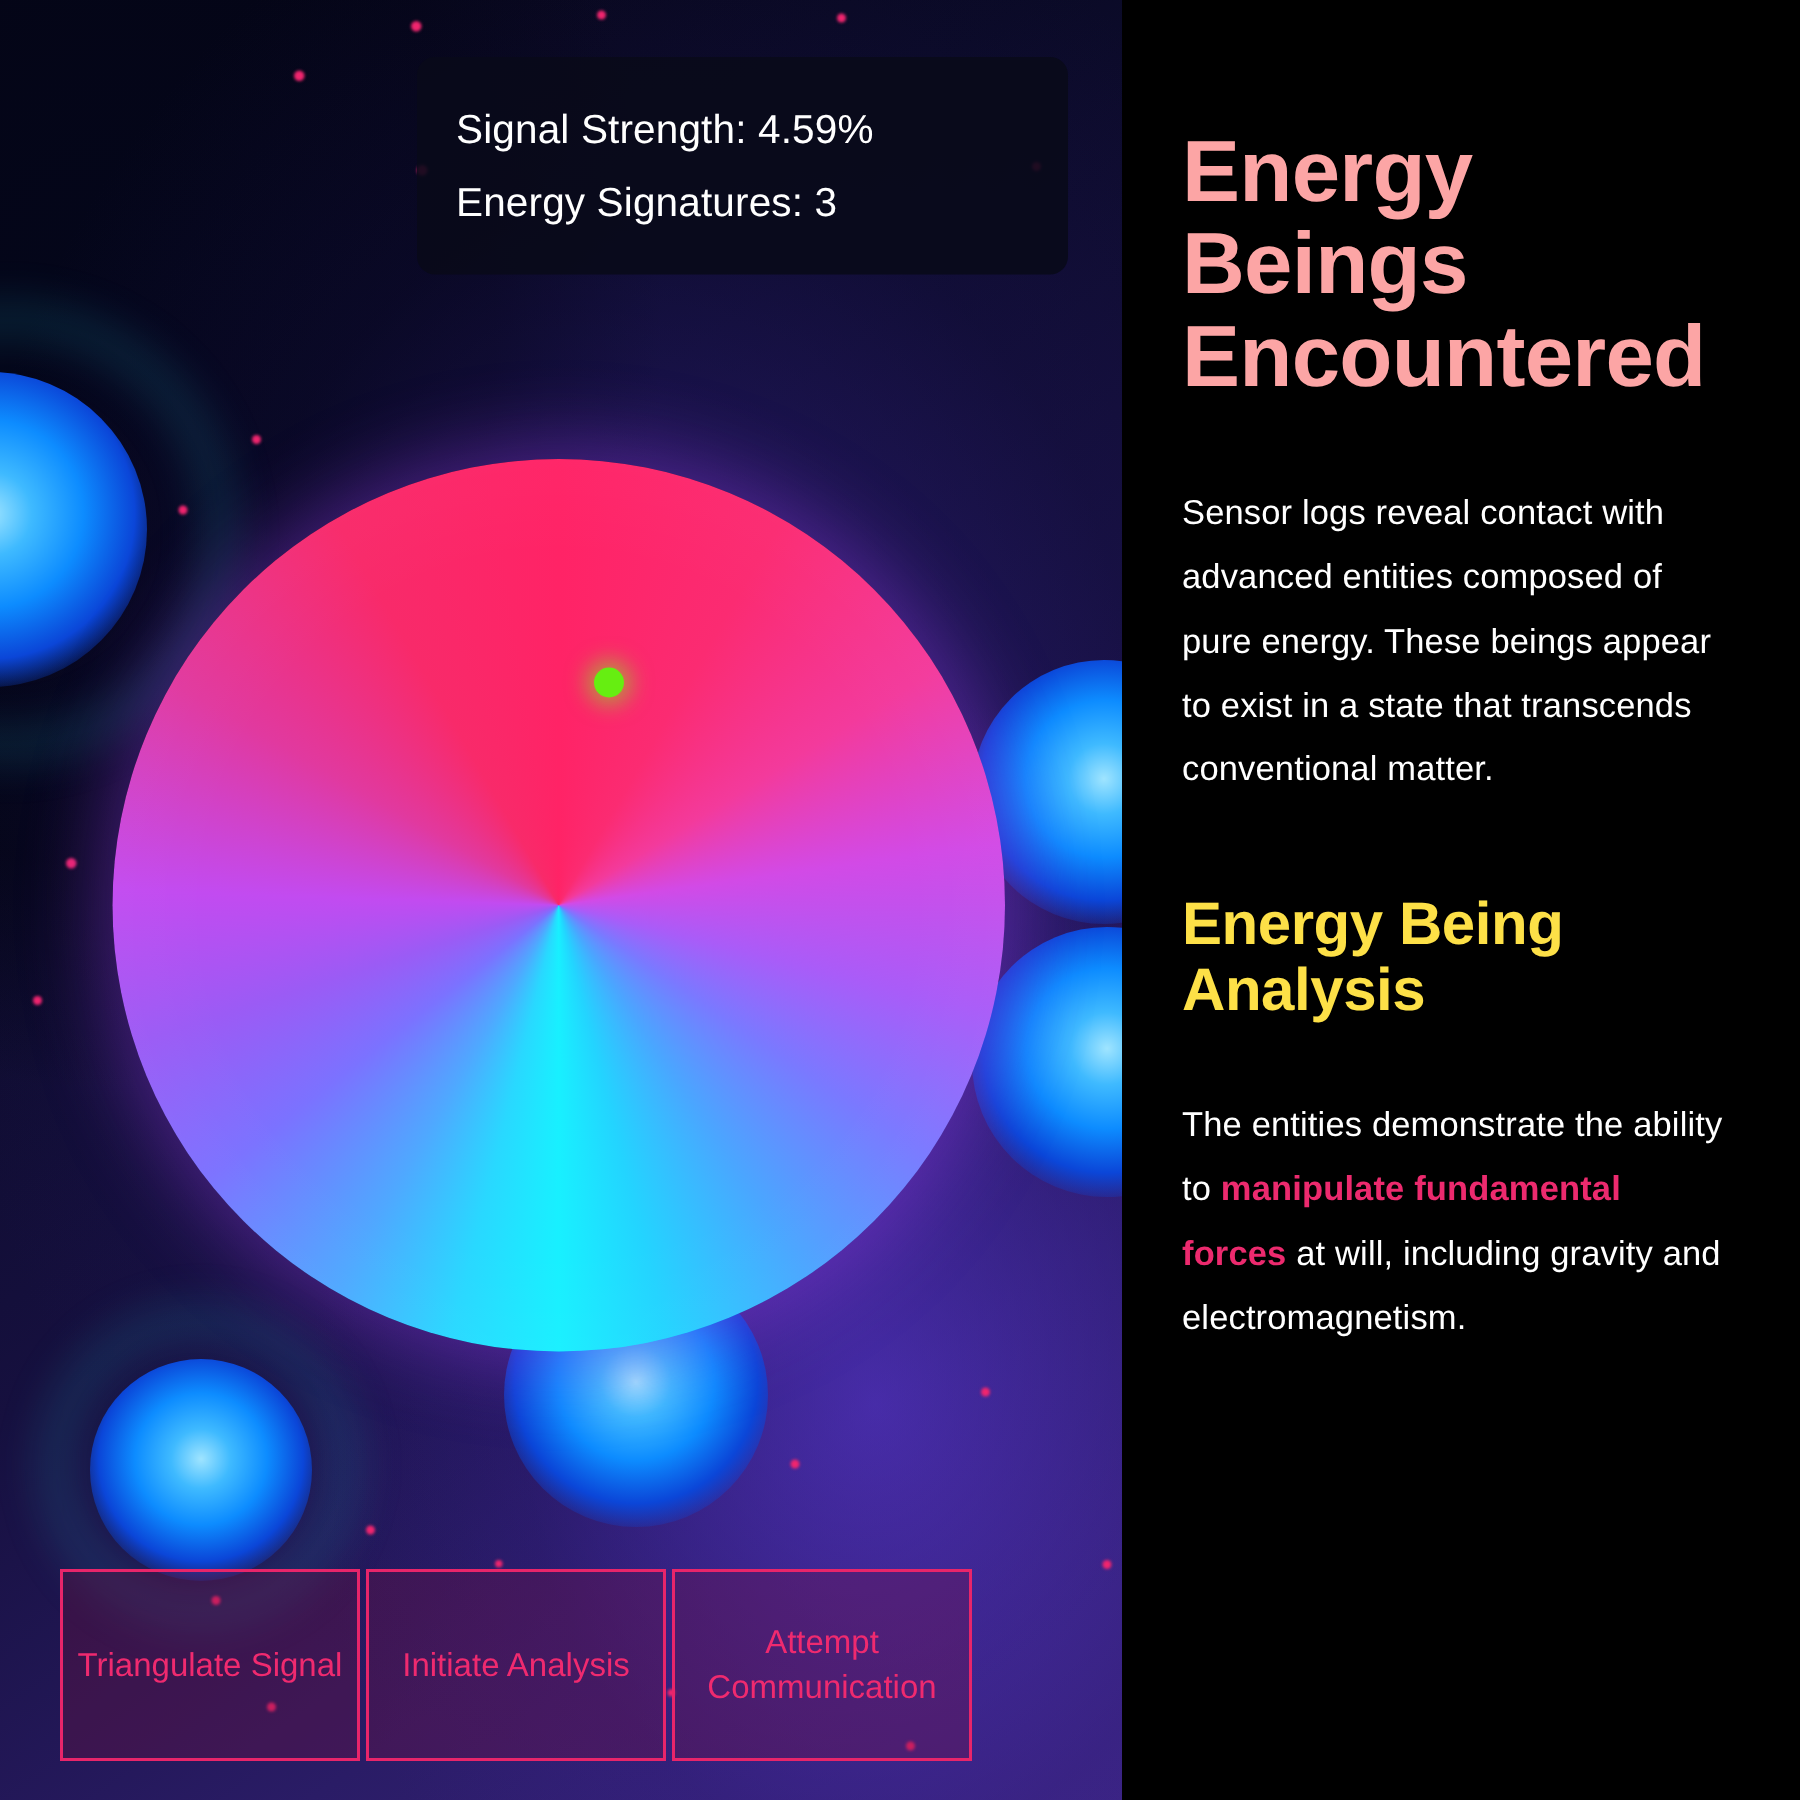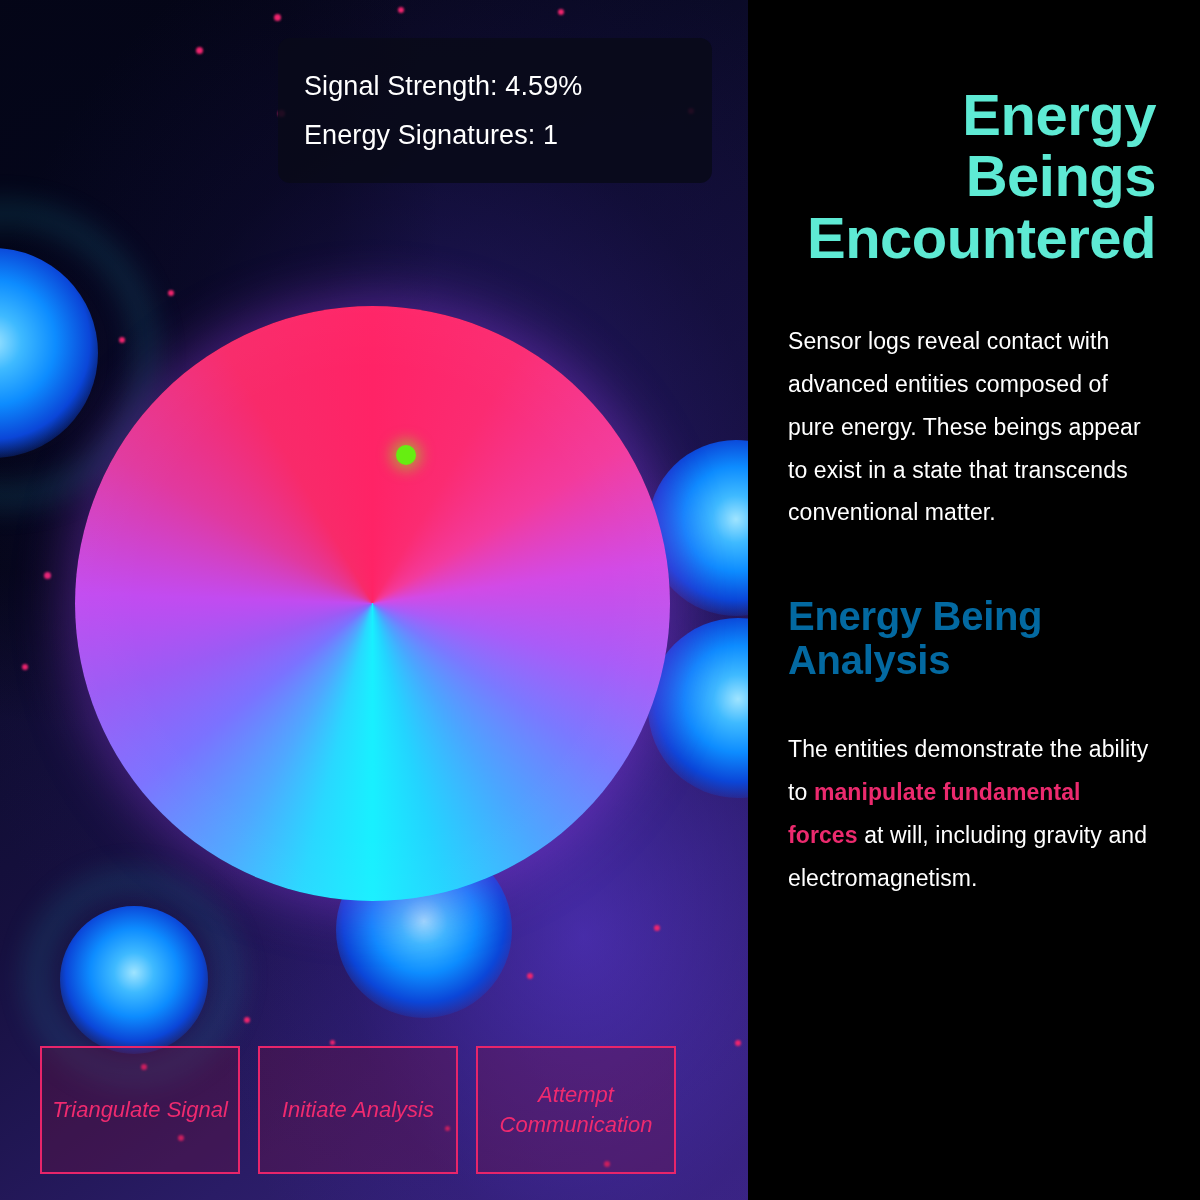--- a/index.html
+++ b/index.html
@@ -82,44 +82,43 @@
     color:#ffffff;
     font-size:27px;
     line-height:1.80;
     letter-spacing:.1px;
   }
   #stats .row{ white-space:nowrap; }
 
   
   #actions{
     position:absolute; left:40px; bottom:26px;
-    display:flex; gap:18px; width:920px;font-style:italic;
+    display:flex; gap:4px; width:920px;
   }
   .action-btn{
     width:200px; height:128px; flex:0 0 200px;
     border:2px solid #e8256a;
     background:rgba(120,16,60,.30);
     color:#ef2a6f;
     font-size:22px; line-height:1.35;
     display:flex; align-items:center; justify-content:center;
     text-align:center; padding:6px;
   }
 
   
   #side{
     position:absolute; left:748px; top:0; width:452px; height:1200px;
     background:#000; padding:84px 44px 0 40px; overflow:hidden;
   }
   .h1{
-    color:#5eead4; font-weight:bold; font-size:58px; line-height:1.06;
+    color:#fca5a5; font-weight:bold; font-size:58px; line-height:1.06;
     letter-spacing:-.5px;
-    text-align:right;
   }
   .h2{
-    color:#0369a1; font-weight:bold; font-size:40px; line-height:1.1;
+    color:#fde047; font-weight:bold; font-size:40px; line-height:1.1;
     margin-top:0; letter-spacing:-.3px;
   }
   .body-text{
     color:#fff; font-size:23px; line-height:1.86; letter-spacing:.1px;
   }
   .gap-a{ height:52px; }
   .gap-b{ height:60px; }
   .gap-c{ height:46px; }
   .hl{ color:#ec2a6e; font-weight:bold; }
 </style>
@@ -163,21 +162,21 @@
     <div class="star" style="left:141px; top:1064px; width:6px; height:6px;"></div>
     <div class="star" style="left:330px; top:1040px; width:5px; height:5px;"></div>
     <div class="star" style="left:445px; top:1126px; width:5px; height:5px;"></div>
 
     <div id="disc"></div>
     <div id="disc-overlay"></div>
     <div id="green-dot"></div>
 
     <div id="stats">
       <div class="row">Signal Strength: 4.59%</div>
-      <div class="row">Energy Signatures: 1</div>
+      <div class="row">Energy Signatures: 3</div>
     </div>
 
     <div id="actions">
       <div class="action-btn">Triangulate Signal</div>
       <div class="action-btn">Initiate Analysis</div>
       <div class="action-btn">Attempt Communication</div>
     </div>
 
   </div>
 

